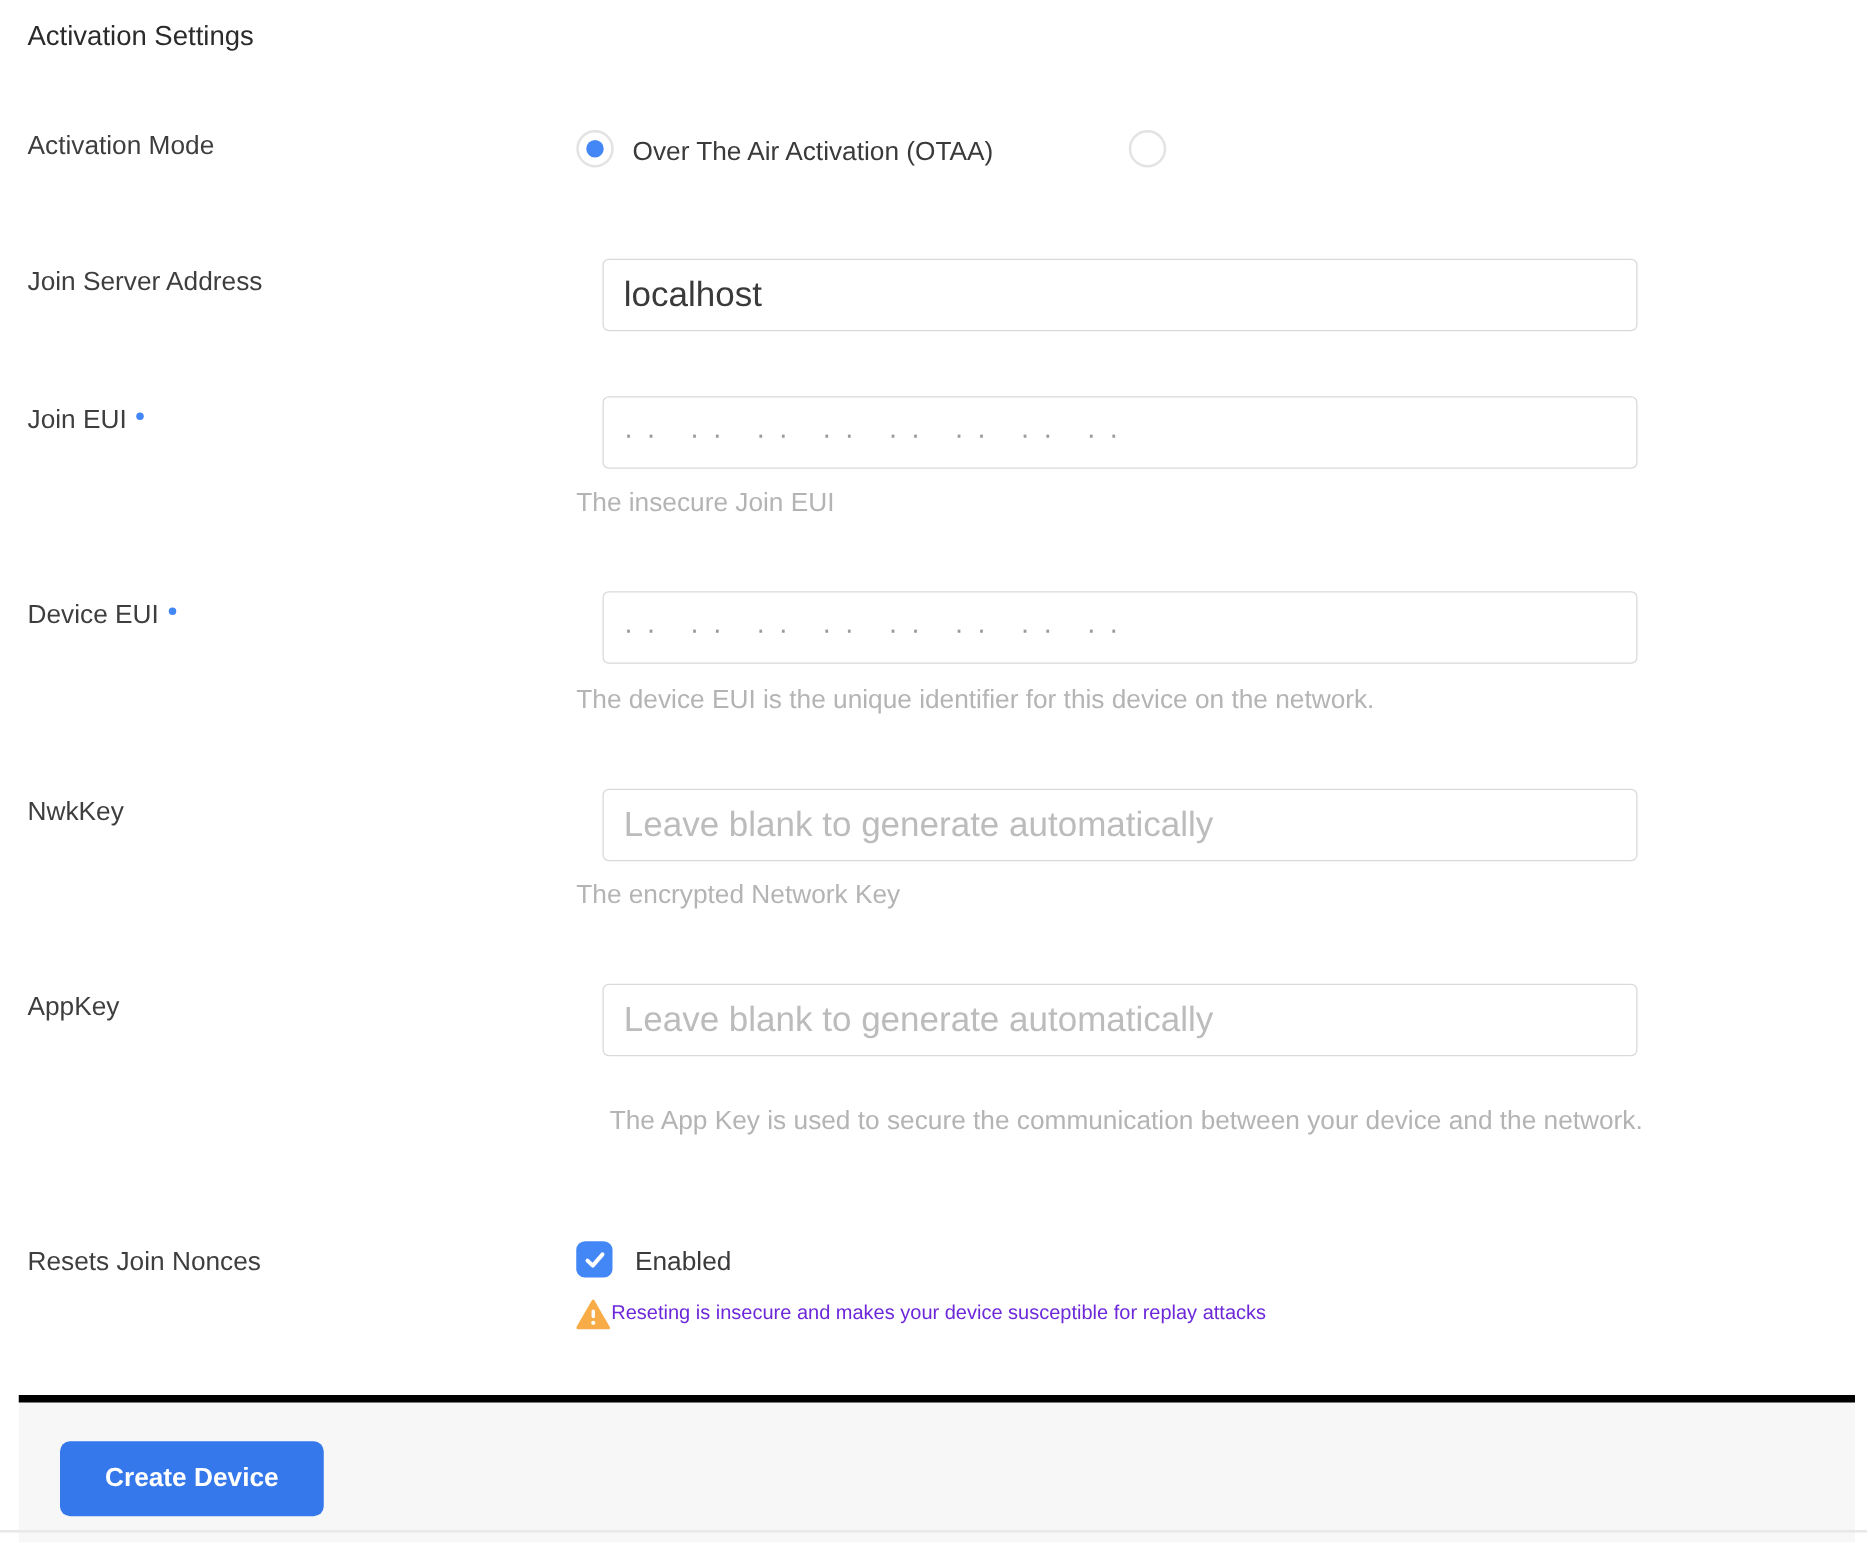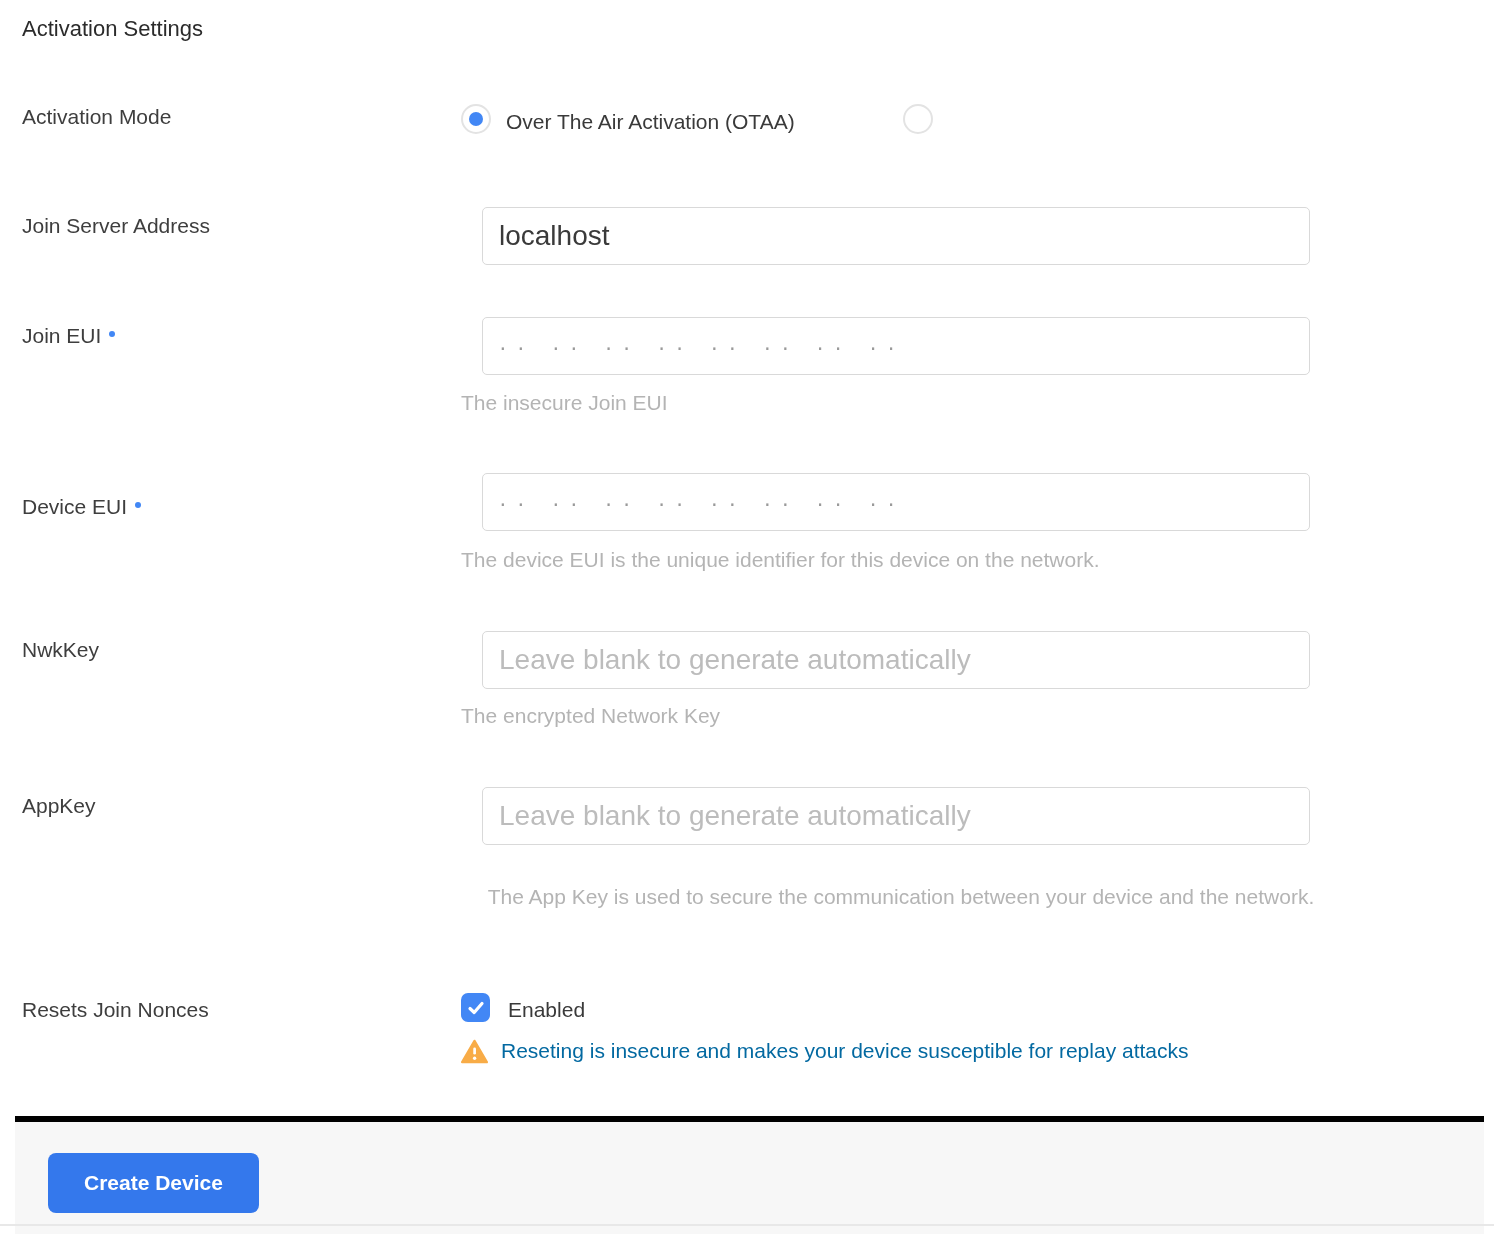--- a/index.html
+++ b/index.html
@@ -62,21 +62,21 @@
   }
   .checkbox-label {
     position: absolute; left: 508px; top: 995px;
     font-size: 21px; color: #3a3a3a; line-height: 29px; cursor: pointer;
   }
   .warning-row {
     position: absolute; left: 461px; top: 1037px;
     display: flex; align-items: center;
   }
   .warning-text {
-    margin-left: 13px; font-size: 21px; color: #0369a1; line-height: 28px;
+    margin-left: 1px; font-size: 16px; color: #6d28d9; line-height: 28px;
     white-space: nowrap;
   }
   .footer {
     position: absolute; left: 15px; top: 1116px; width: 1469px; height: 122px;
     background: #f7f7f7; border-top: 6px solid #000000;
   }
   .create-btn {
     position: absolute; left: 33px; top: 31px;
     height: 60px; padding: 0 36px;
     background: #3478ec; color: #ffffff; border: none; border-radius: 8px;
@@ -108,21 +108,21 @@
     </label>
   </div>
 
   <div class="field-label" style="top:211px">Join Server Address</div>
   <input class="text-input" style="top: 207px;" type="text" value="localhost">
 
   <div class="field-label" style="top:321px"><span>Join EUI</span><span class="req-dot"></span></div>
   <input class="text-input eui-input" style="top: 317px;" type="text" placeholder="· ·   · ·   · ·   · ·   · ·   · ·   · ·   · ·">
   <div class="help-text" style="top:380px">The insecure Join EUI</div>
 
-  <div class="field-label" style="top:492px"><span>Device EUI</span><span class="req-dot"></span></div>
+  <div class="field-label" style="top:477px"><span>Device EUI</span><span class="req-dot"></span></div>
   <input class="text-input eui-input" style="top: 473px;" type="text" placeholder="· ·   · ·   · ·   · ·   · ·   · ·   · ·   · ·">
   <div class="help-text" style="top:537px">The device EUI is the unique identifier for this device on the network.</div>
 
   <div class="field-label" style="top:635px">NwkKey</div>
   <input class="text-input" style="top: 631px;" type="text" placeholder="Leave blank to generate automatically">
   <div class="help-text" style="top:693px">The encrypted Network Key</div>
 
   <div class="field-label" style="top:791px">AppKey</div>
   <input class="text-input" style="top: 787px;" type="text" placeholder="Leave blank to generate automatically">
   <div class="help-text" style="top:874px; width:880px; line-height:46px;text-align:center;">The App Key is used to secure the communication between your device and the network.</div>

